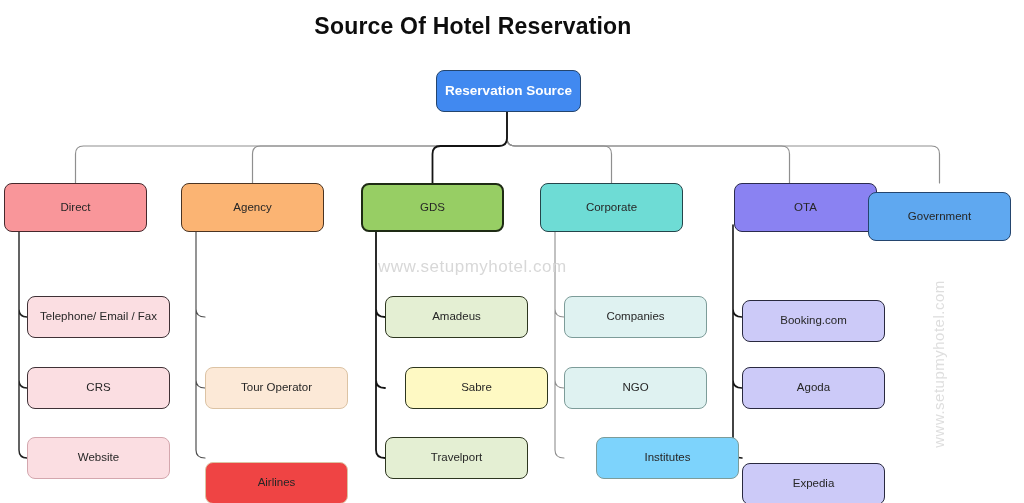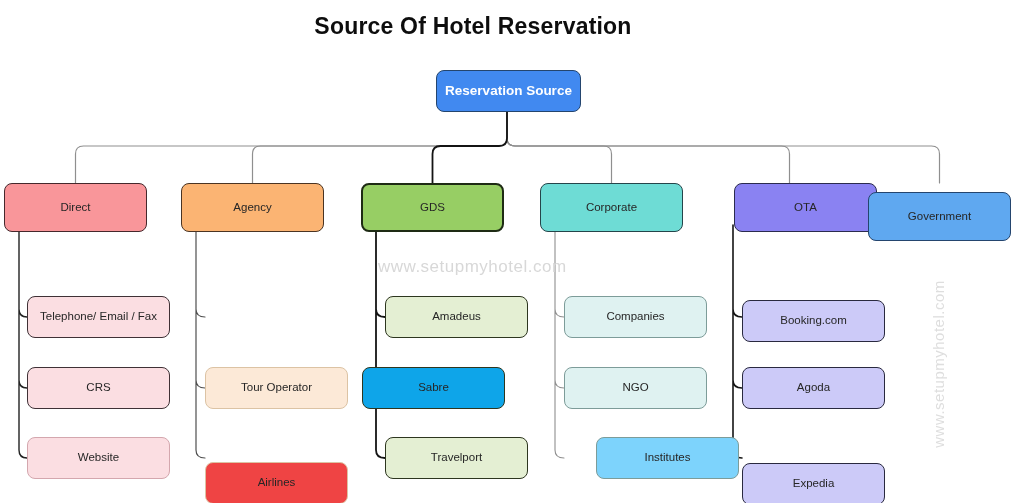--- a/index.html
+++ b/index.html
@@ -89,21 +89,21 @@
   <div class="node child light" style="left: 205px; top: 367px; background: rgb(252, 233, 215); border-color: rgb(220, 195, 164);">
     <span>Tour Operator</span>
     </div>
   <div class="node child light" style="left: 205px; top: 462px; background: #ef4444; border-color: rgb(220, 195, 164);">
     <span>Airlines</span>
     </div>
 
   <div class="node child strong" style="left: 385px; top: 296px; background: rgb(228, 239, 211); border-color: rgb(45, 54, 31);">
     <span>Amadeus</span>
     </div>
-  <div class="node child strong" style="left: 362px; top: 367px; background: #0ea5e9; border-color: rgb(45, 54, 31);">
+  <div class="node child strong" style="left: 405px; top: 367px; background: #fef9c3; border-color: rgb(45, 54, 31);">
     <span>Sabre</span>
     </div>
   <div class="node child strong" style="left: 385px; top: 437px; background: rgb(228, 239, 211); border-color: rgb(45, 54, 31);">
     <span>Travelport</span>
     </div>
 
   <div class="node child light" style="left: 564px; top: 296px; background: rgb(223, 242, 241); border-color: rgb(125, 156, 153);">
     <span>Companies</span>
     </div>
   <div class="node child light" style="left: 564px; top: 367px; background: rgb(223, 242, 241); border-color: rgb(125, 156, 153);">

